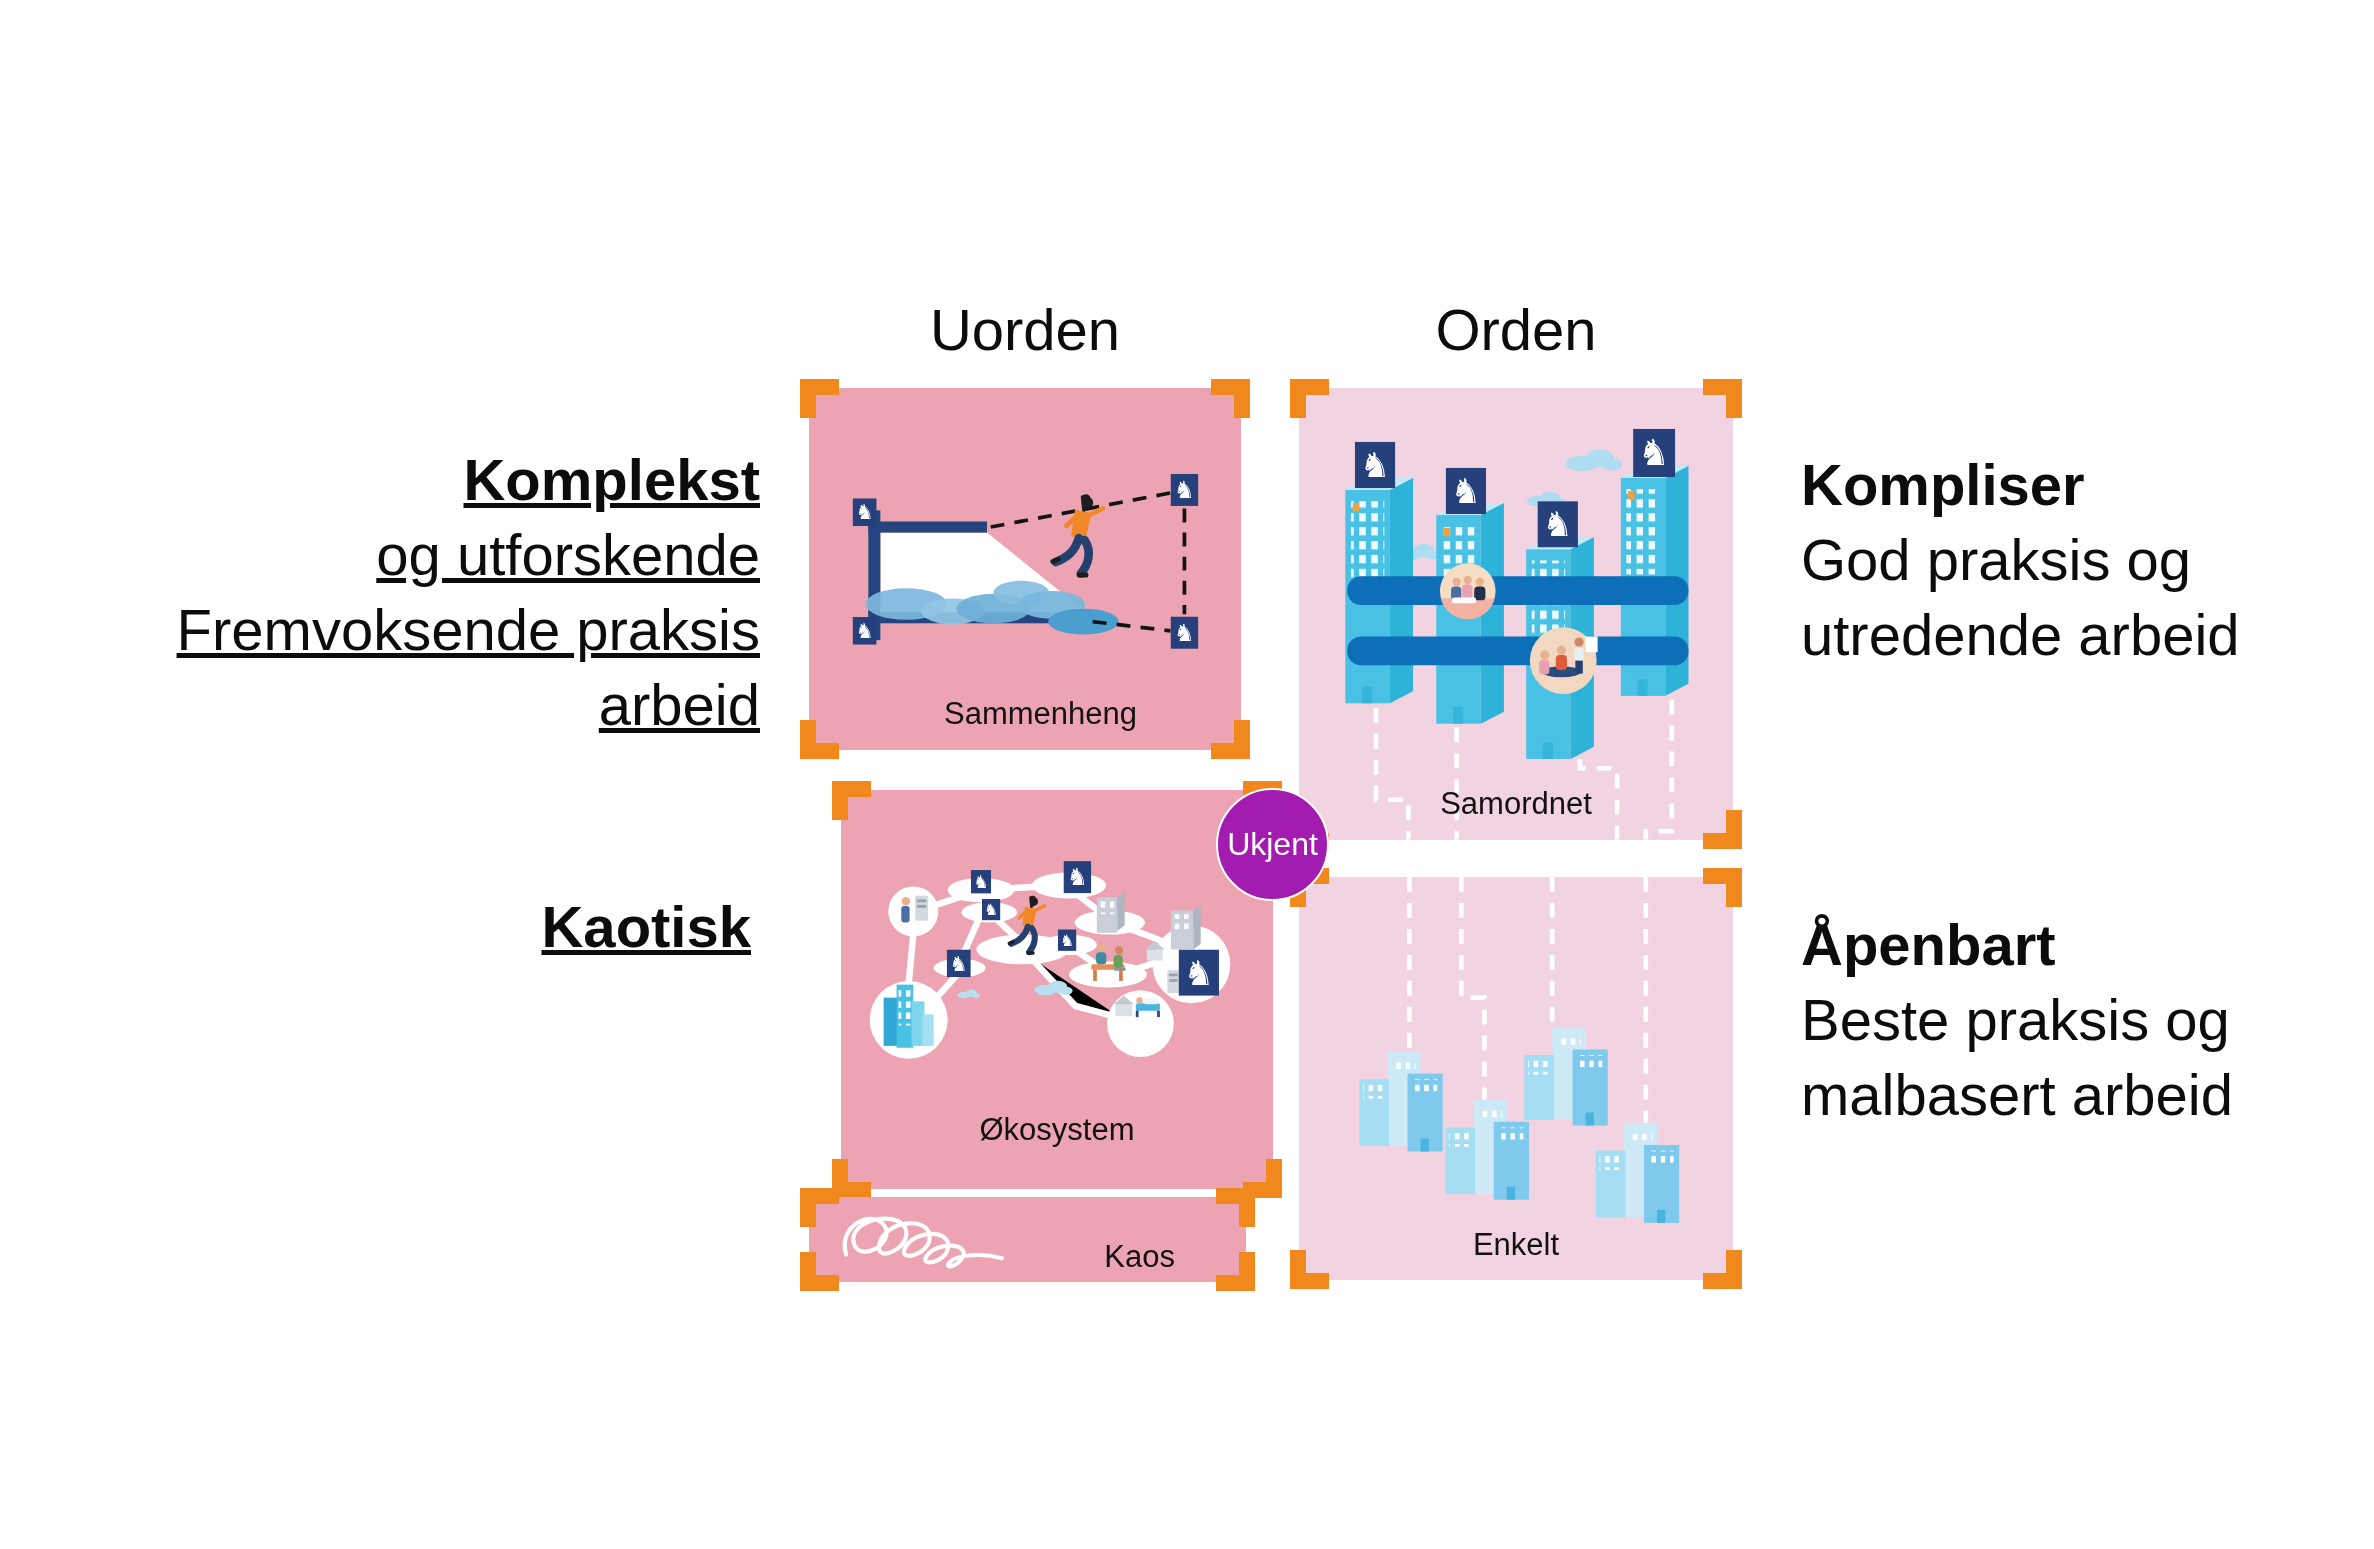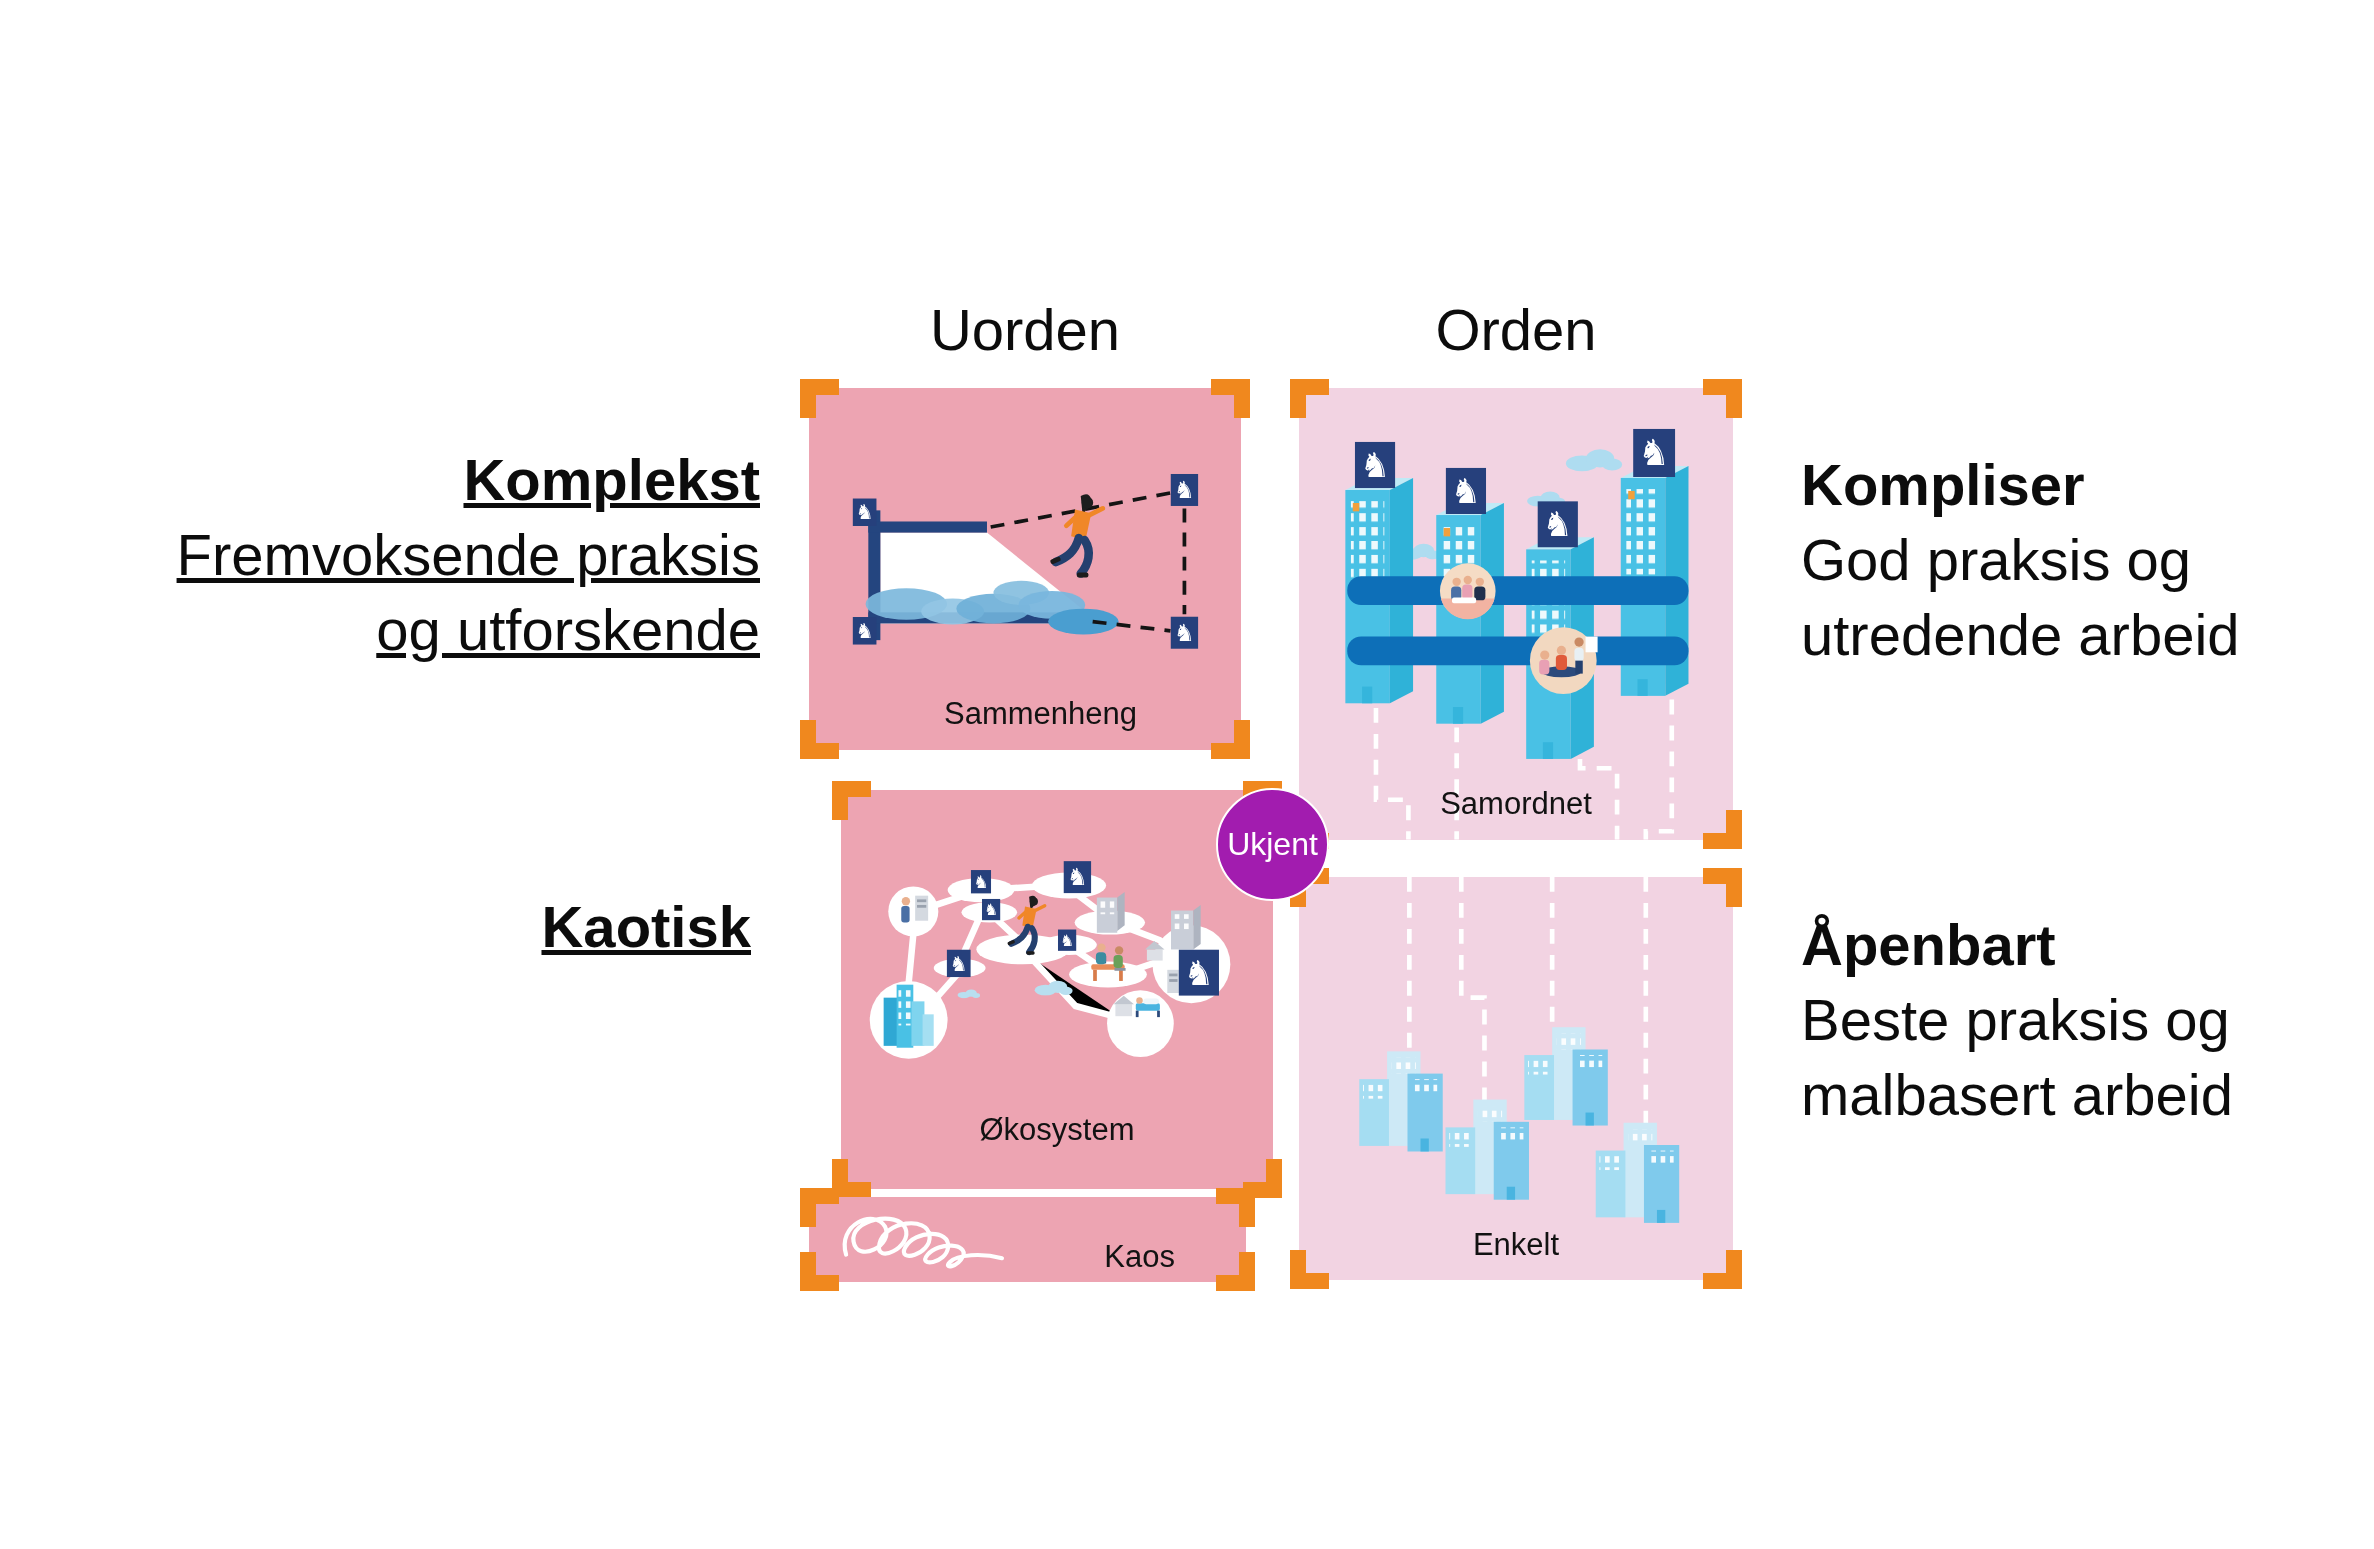--- a/index.html
+++ b/index.html
@@ -72,22 +72,23 @@
       <rect width="5" height="7" fill="#ffffff" opacity="0.92"></rect>
     </pattern>
   </defs>
 </svg>
 
 <div class="col-header" style="left:809px;width:432px;">Uorden</div>
 <div class="col-header" style="left:1299px;width:434px;">Orden</div>
 
 <div class="qlabel ralign" style="left:111px;width:649px;top:442px;">
   <div class="qtitle">Komplekst</div>
+  <div class="qline">og utforskende</div>
   <div class="qline">Fremvoksende praksis</div>
-  <div class="qline">og utforskende</div>
+  <div class="qline">arbeid</div>
 </div>
 <div class="qlabel ralign" style="left:111px;width:640px;top:889px;">
   <div class="qtitle">Kaotisk</div>
 </div>
 
 <div class="qlabel lalign" style="left:1801px;width:575px;top:447px;">
   <div class="qtitle">Kompliser</div>
   <div class="qline">God praksis og</div>
   <div class="qline">utredende arbeid</div>
 </div>

